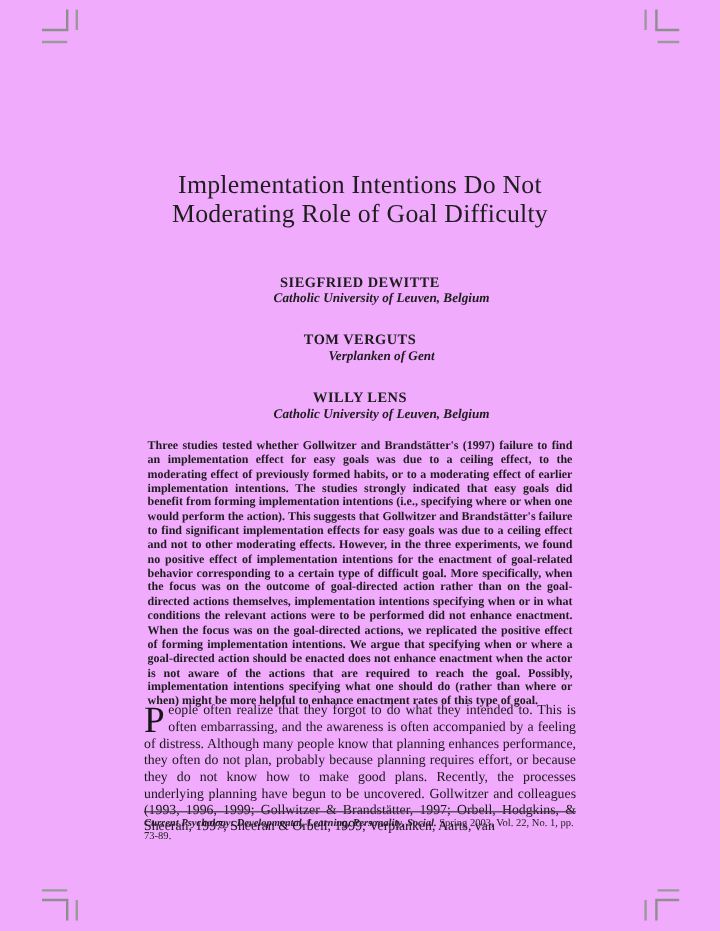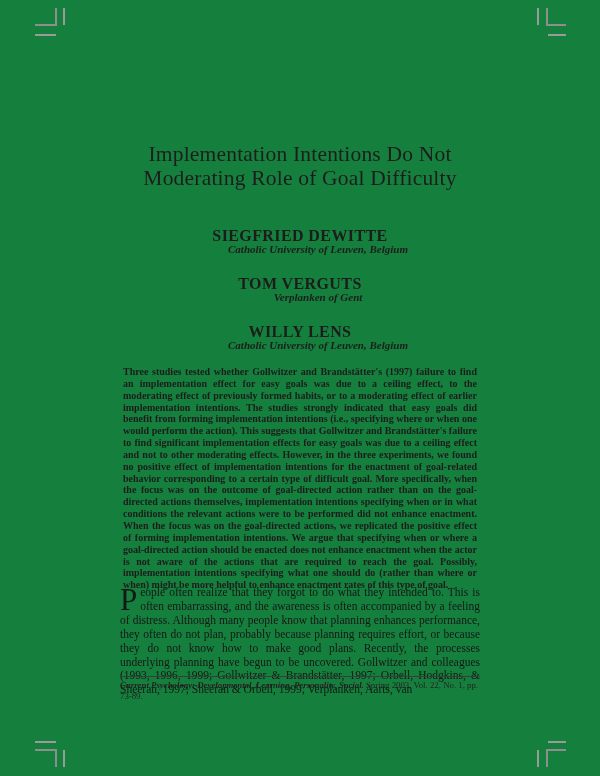--- a/index.html
+++ b/index.html
@@ -6,42 +6,42 @@
   body {
     width: 600px; height: 776px;
     background: #ffffff;
     font-family: "Liberation Serif", "DejaVu Serif", serif;
     color: #1c1c1c;
     overflow: hidden;
   }
   .page {
     position: relative;
     width: 600px; height: 776px;
-    background: #15803d;
+    background: #f0abfc;
   }
   .cropmarks {
     position: absolute; left: 0; top: 0;
     width: 600px; height: 776px;
     pointer-events: none;
   }
   .title {
     position: absolute; left: 0; right: 0; top: 142px;
     text-align: center;
     font-size: 21.5px;
     line-height: 24px;
     letter-spacing: 0.2px;
     color: #1d1d1d;
   }
   .authors {
     position: absolute; left: 0; right: 0; top: 229px;
     text-align: center;
   }
   .author-block { margin-bottom: 21px; }
   .author-name {
-    font-size: 16px;
+    font-size: 12px;
     font-weight: bold;
     letter-spacing: 0.4px;
     line-height: 13px;
   }
   .author-affil {
     font-size: 11px;
     font-weight: bold;
     font-style: italic;
     line-height: 13px;
     margin-top: 1px;

